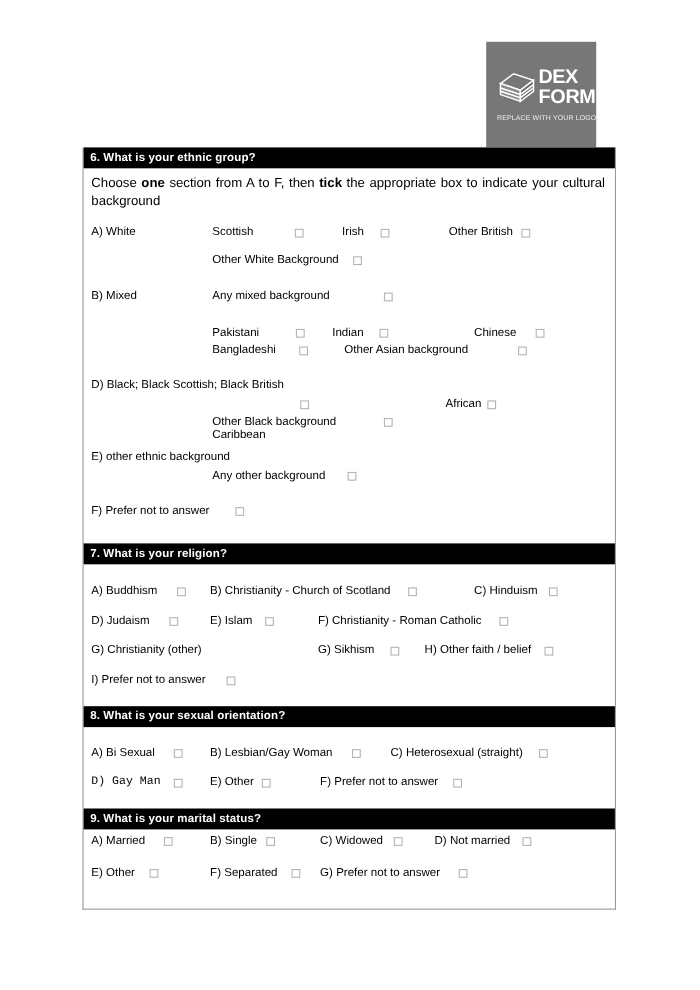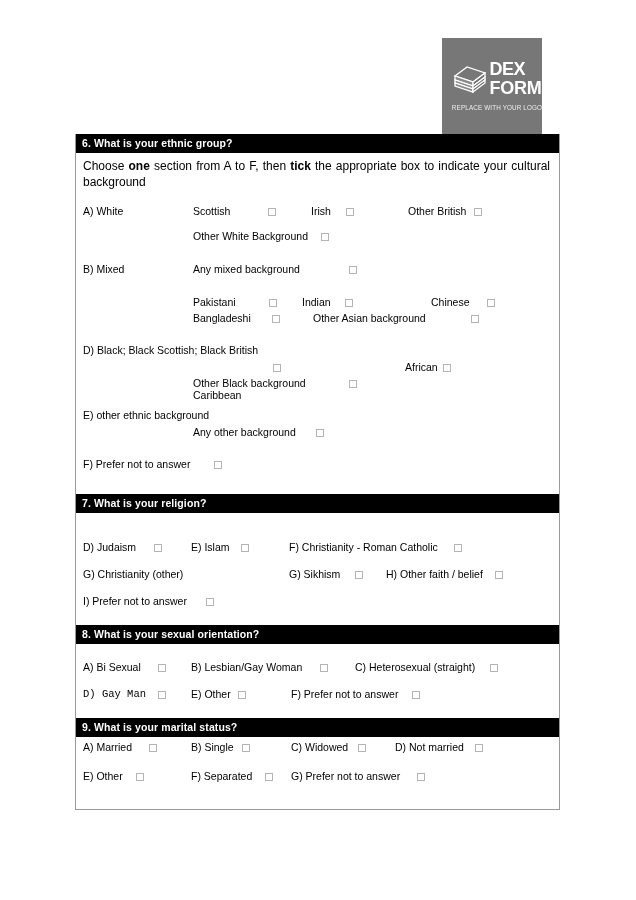--- a/index.html
+++ b/index.html
@@ -244,20 +244,28 @@
       <span class="cb cell" style="left:131px;top:5px;"></span>
     </div>
 
     <div style="height:21px;"></div>
   </div>
 
   <div class="section-header">7.  What is your religion?</div>
   <div class="section-body">
     <div style="height:16px;"></div>
 
+    <div class="row">
+      <span class="cell" style="left:0px;">A) Buddhism</span>
+      <span class="cb cell" style="left:78px;top:5px;"></span>
+      <span class="cell" style="left:108px;">B) Christianity - Church of Scotland</span>
+      <span class="cb cell" style="left:288px;top:5px;"></span>
+      <span class="cell" style="left:348px;">C) Hinduism</span>
+      <span class="cb cell" style="left:416px;top:5px;"></span>
+    </div>
 
     <div style="height:10px;"></div>
 
     <div class="row">
       <span class="cell" style="left:0px;">D) Judaism</span>
       <span class="cb cell" style="left:71px;top:5px;"></span>
       <span class="cell" style="left:108px;">E) Islam</span>
       <span class="cb cell" style="left:158px;top:5px;"></span>
       <span class="cell" style="left:206px;">F) Christianity - Roman Catholic</span>
       <span class="cb cell" style="left:371px;top:5px;"></span>

